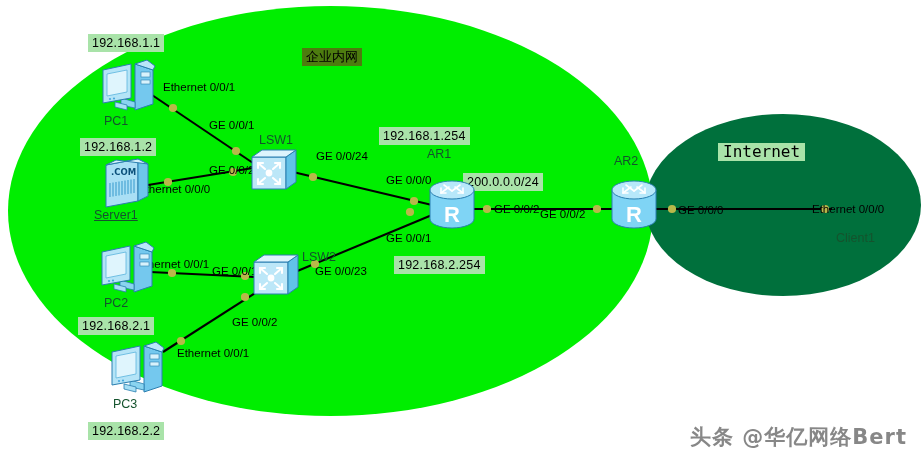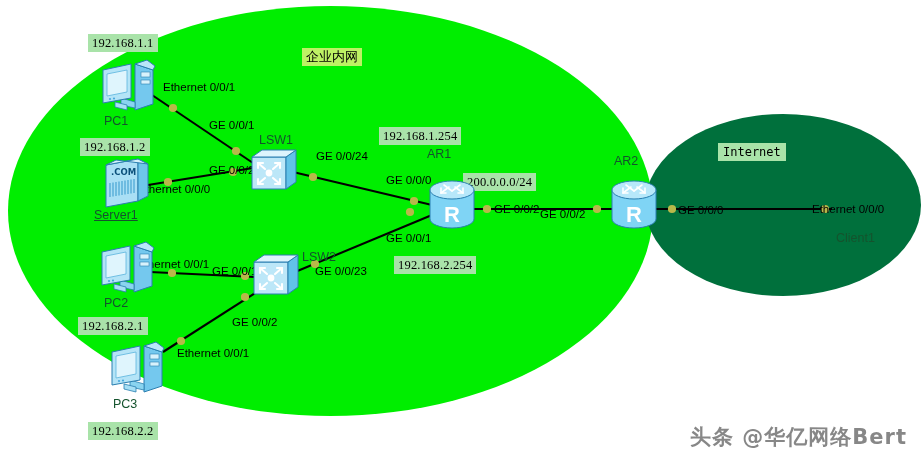--- a/index.html
+++ b/index.html
@@ -15,43 +15,43 @@
   
   .zone{position:absolute;border-radius:50%;}
   .zone-intranet{left:8px;top:6px;width:645px;height:410px;background:#00ee00;}
   .zone-internet{left:645px;top:114px;width:276px;height:182px;background:#00703c;}
 
   
   .tag{
     position:absolute;
     background:#a9e3a9;
     color:#000;
-    font-family:Liberation Serif, serif;
+    font-family:Liberation Sans, sans-serif;
     font-size:12.5px;
     line-height:16px;
     padding:1px 4px;
     white-space:nowrap;
     letter-spacing:0.2px;
   }
   .tag-zone{
     position:absolute;
-    background:#bef264;
+    background:#4d7c0f;
     color:#000;
     font-family:"DejaVu Sans","Liberation Sans",sans-serif;
     font-size:13px;
     line-height:16px;
     padding:1px 4px;
     white-space:nowrap;
   }
   .tag-internet{
     position:absolute;
     background:#a9e3a9;
     color:#000;
     font-family:"DejaVu Sans Mono","Liberation Mono",monospace;
-    font-size:12px;
+    font-size:16px;
     line-height:16px;
     padding:1px 5px;
     white-space:nowrap;
   }
   .devname{
     position:absolute;
     color:#14532d;
     font-family:"Liberation Sans",sans-serif;
     font-size:12.5px;
     white-space:nowrap;

